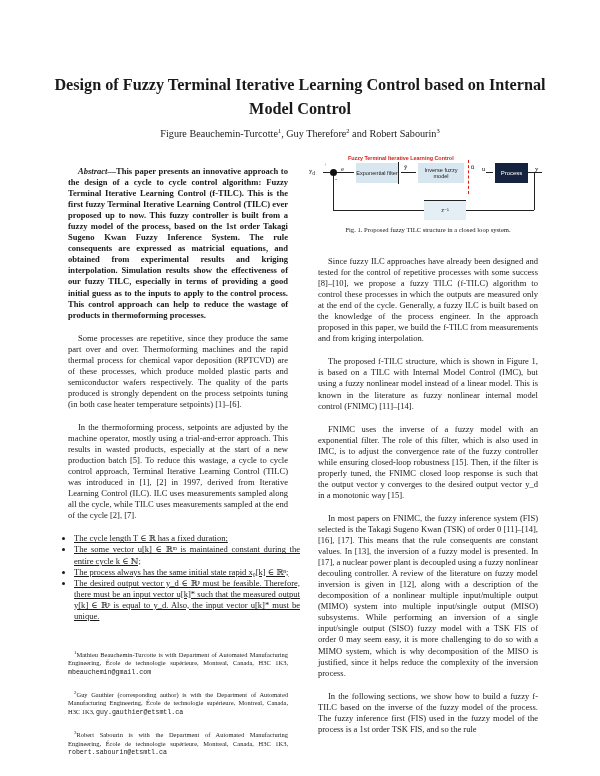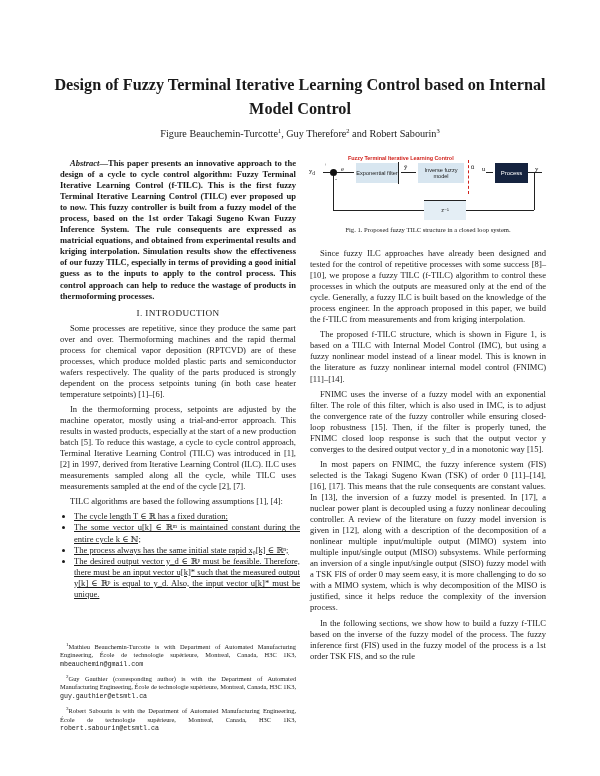--- a/index.html
+++ b/index.html
@@ -7,21 +7,21 @@
          font-family: "Liberation Serif", "DejaVu Serif", serif; color: #1a1a1a; }
   .title { position: absolute; top: 73px; left: 40px; width: 520px; text-align: center;
            font-weight: bold; font-size: 16.2px; line-height: 24px; margin: 0; }
   .authors { position: absolute; top: 124px; left: 40px; width: 520px; text-align: center;
              font-size: 10.2px; line-height: 13px; }
   .authors sup { font-size: 6.5px; }
   .col { position: absolute; width: 244px; font-size: 8.55px; line-height: 11.05px;
          text-align: justify; }
   .col-left { left: 56px; top: 154px; }
   .col-right { left: 306px; top: 244px; }
-  p { margin: 4px; text-indent: 10px; }
+  p { margin: 12px; text-indent: 10px; }
   .abstract { font-weight: bold; }
   .abstract .kw { font-style: italic; font-weight: bold; }
   .section-heading { text-align: center; font-size: 9.2px; letter-spacing: 0.4px;
                      margin: 6px 0 4px 0; text-indent: 0; }
   ul { margin: 2px 0 0 0; padding-left: 18px; }
   li { margin: 0; padding: 0; text-decoration: underline; }
   .footnotes { position: absolute; left: 56px; top: 637px; width: 244px; font-size: 6.45px;
                line-height: 8.3px; text-align: justify; border-top: none; }
   .footnotes p { text-indent: 6px; }
   .footnotes sup { font-size: 5px; }
@@ -45,25 +45,23 @@
 <body>
 
 <h1 class="title">Design of Fuzzy Terminal Iterative Learning Control based on Internal Model Control</h1>
 <div class="authors">
   <span>Figure Beauchemin-Turcotte</span><sup>1</sup><span>, </span><span>Guy Therefore</span><sup>2</sup><span> and </span><span>Robert Sabourin</span><sup>3</sup>
 </div>
 
 <div class="col col-left">
   <p class="abstract"><span class="kw">Abstract</span><span>—</span><span>This paper presents an innovative approach to the design of a cycle to cycle control algorithm: Fuzzy Terminal Iterative Learning Control (f-TILC). This is the first fuzzy Terminal Iterative Learning Control (TILC) ever proposed up to now. This fuzzy controller is built from a fuzzy model of the process, based on the 1st order Takagi Sugeno Kwan Fuzzy Inference System. The rule consequents are expressed as matricial equations, and obtained from experimental results and kriging interpolation. Simulation results show the effectiveness of our fuzzy TILC, especially in terms of providing a good initial guess as to the inputs to apply to the control process. This control approach can help to reduce the wastage of products in thermoforming processes.</span></p>
 
-  <div class="section-heading">I. INTRODUCTION</div>
 
   <p>Some processes are repetitive, since they produce the same part over and over. Thermoforming machines and the rapid thermal process for chemical vapor deposition (RPTCVD) are of these processes, which produce molded plastic parts and semiconductor wafers respectively. The quality of the parts produced is strongly dependent on the process setpoints tuning (in both case heater temperature setpoints) [1]–[6].</p>
   <p>In the thermoforming process, setpoints are adjusted by the machine operator, mostly using a trial-and-error approach. This results in wasted products, especially at the start of a new production batch [5]. To reduce this wastage, a cycle to cycle control approach, Terminal Iterative Learning Control (TILC) was introduced in [1], [2] in 1997, derived from Iterative Learning Control (ILC). ILC uses measurements sampled along all the cycle, while TILC uses measurements sampled at the end of the cycle [2], [7].</p>
-  <p>TILC algorithms are based the following assumptions [1], [4]:</p>
   <ul>
     <li>The cycle length T ∈ ℝ has a fixed duration;</li>
     <li>The some vector u[k] ∈ ℝᵐ is maintained constant during the entire cycle k ∈ ℕ;</li>
     <li>The process always has the same initial state rapid x₀[k] ∈ ℝⁿ;</li>
     <li>The desired output vector y_d ∈ ℝᵖ must be feasible. Therefore, there must be an input vector u[k]* such that the measured output y[k] ∈ ℝᵖ is equal to y_d. Also, the input vector u[k]* must be unique.</li>
   </ul>
 </div>
 
 <div class="footnotes">
   <p><sup>1</sup><span>Mathieu Beauchemin-Turcotte is with Department of Automated Manufacturing Engineering, École de technologie supérieure, Montreal, Canada, H3C 1K3, </span><span class="mono">mbeauchemin@gmail.com</span></p>

